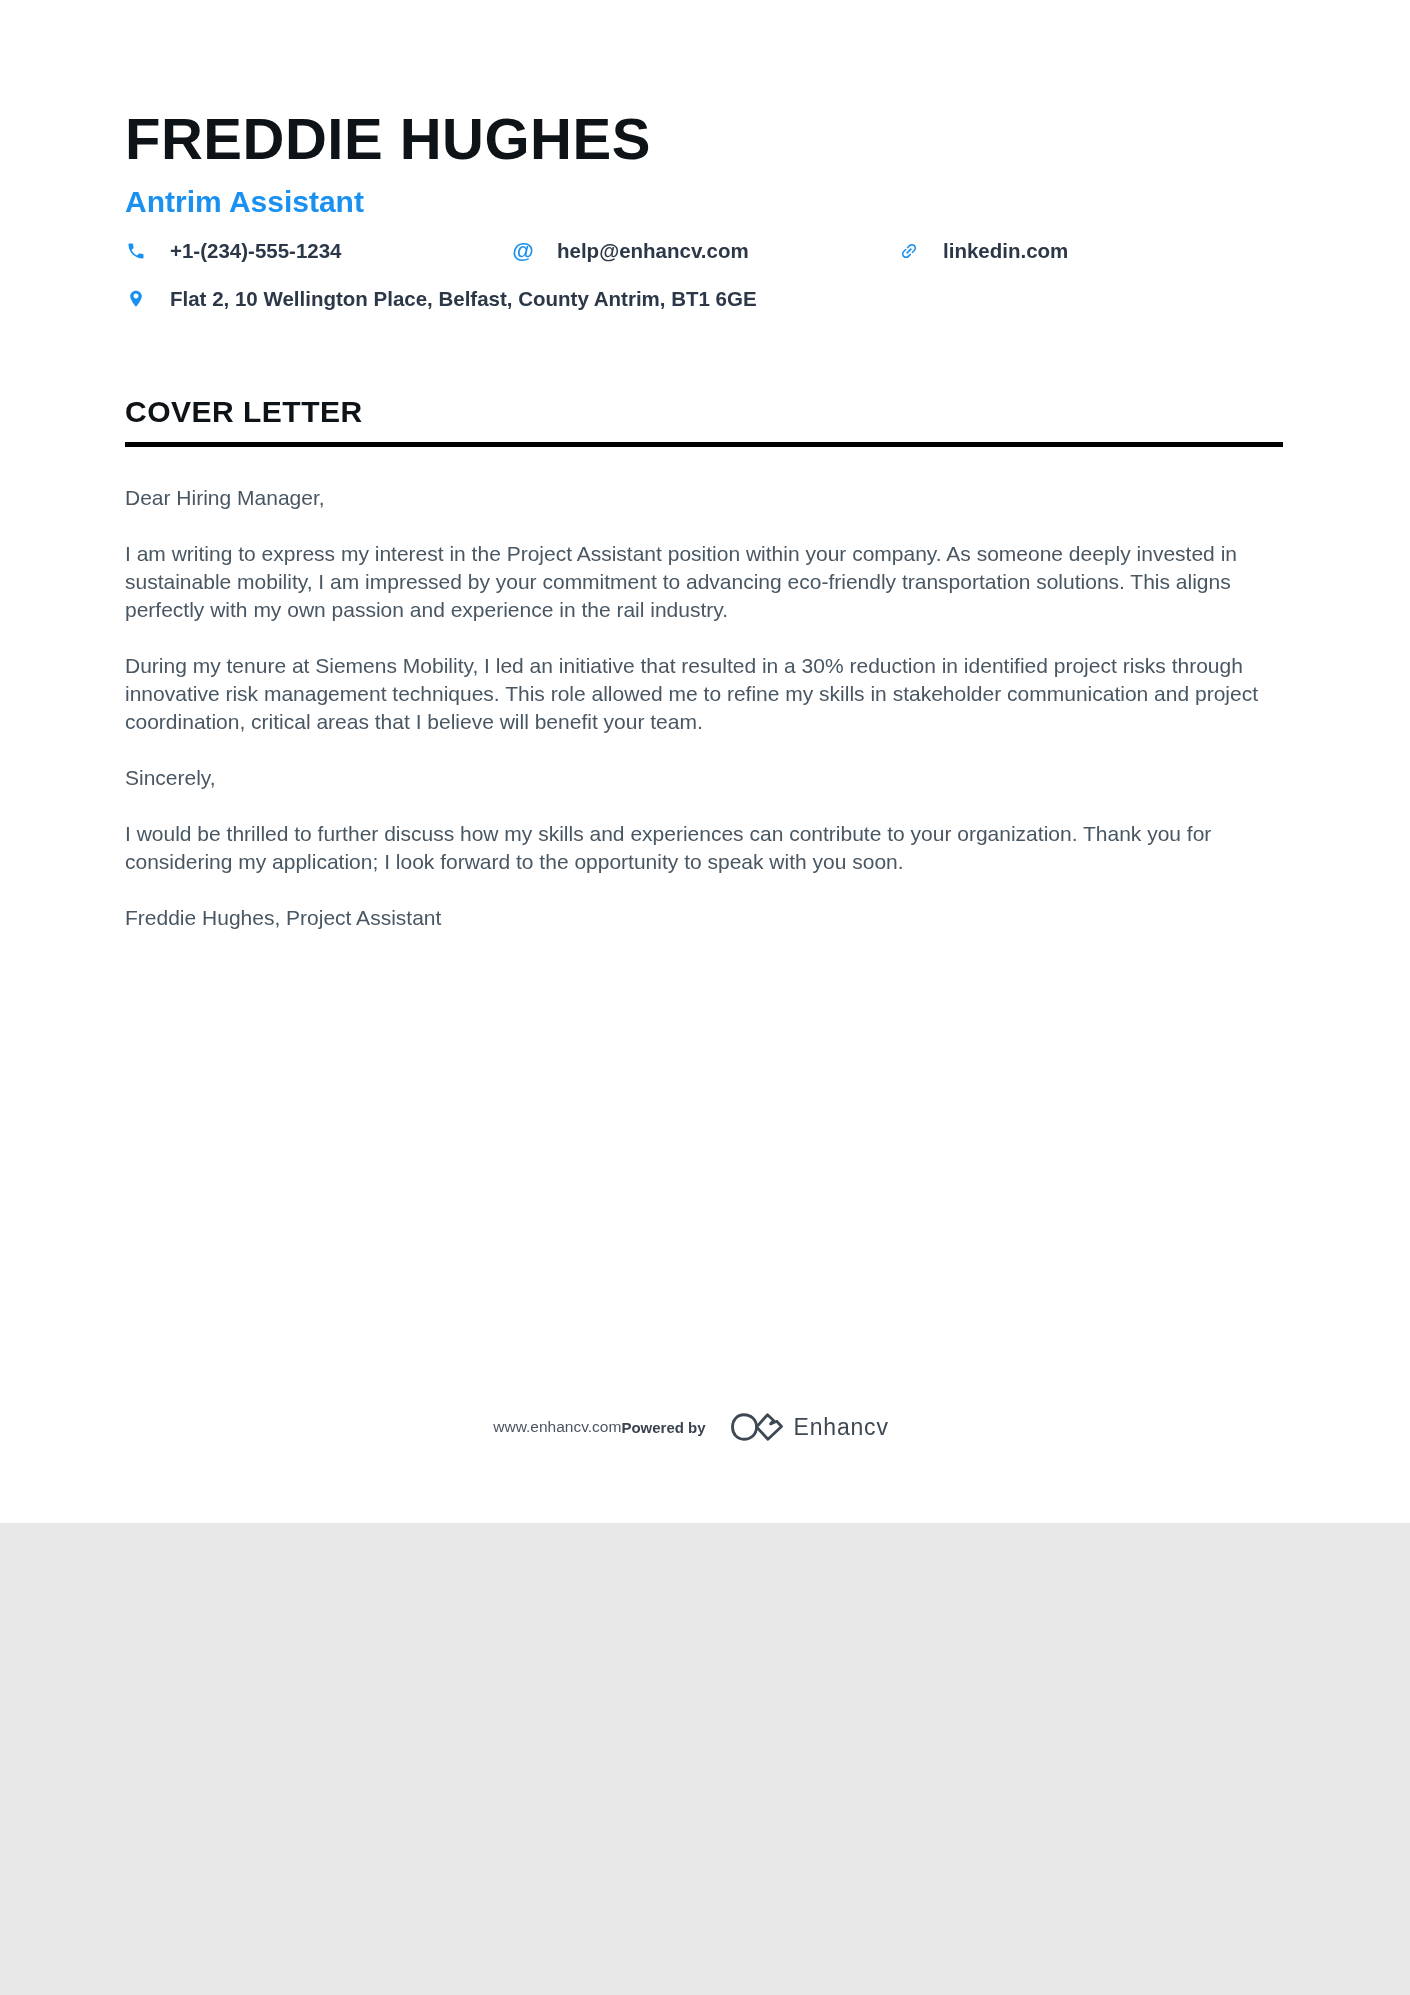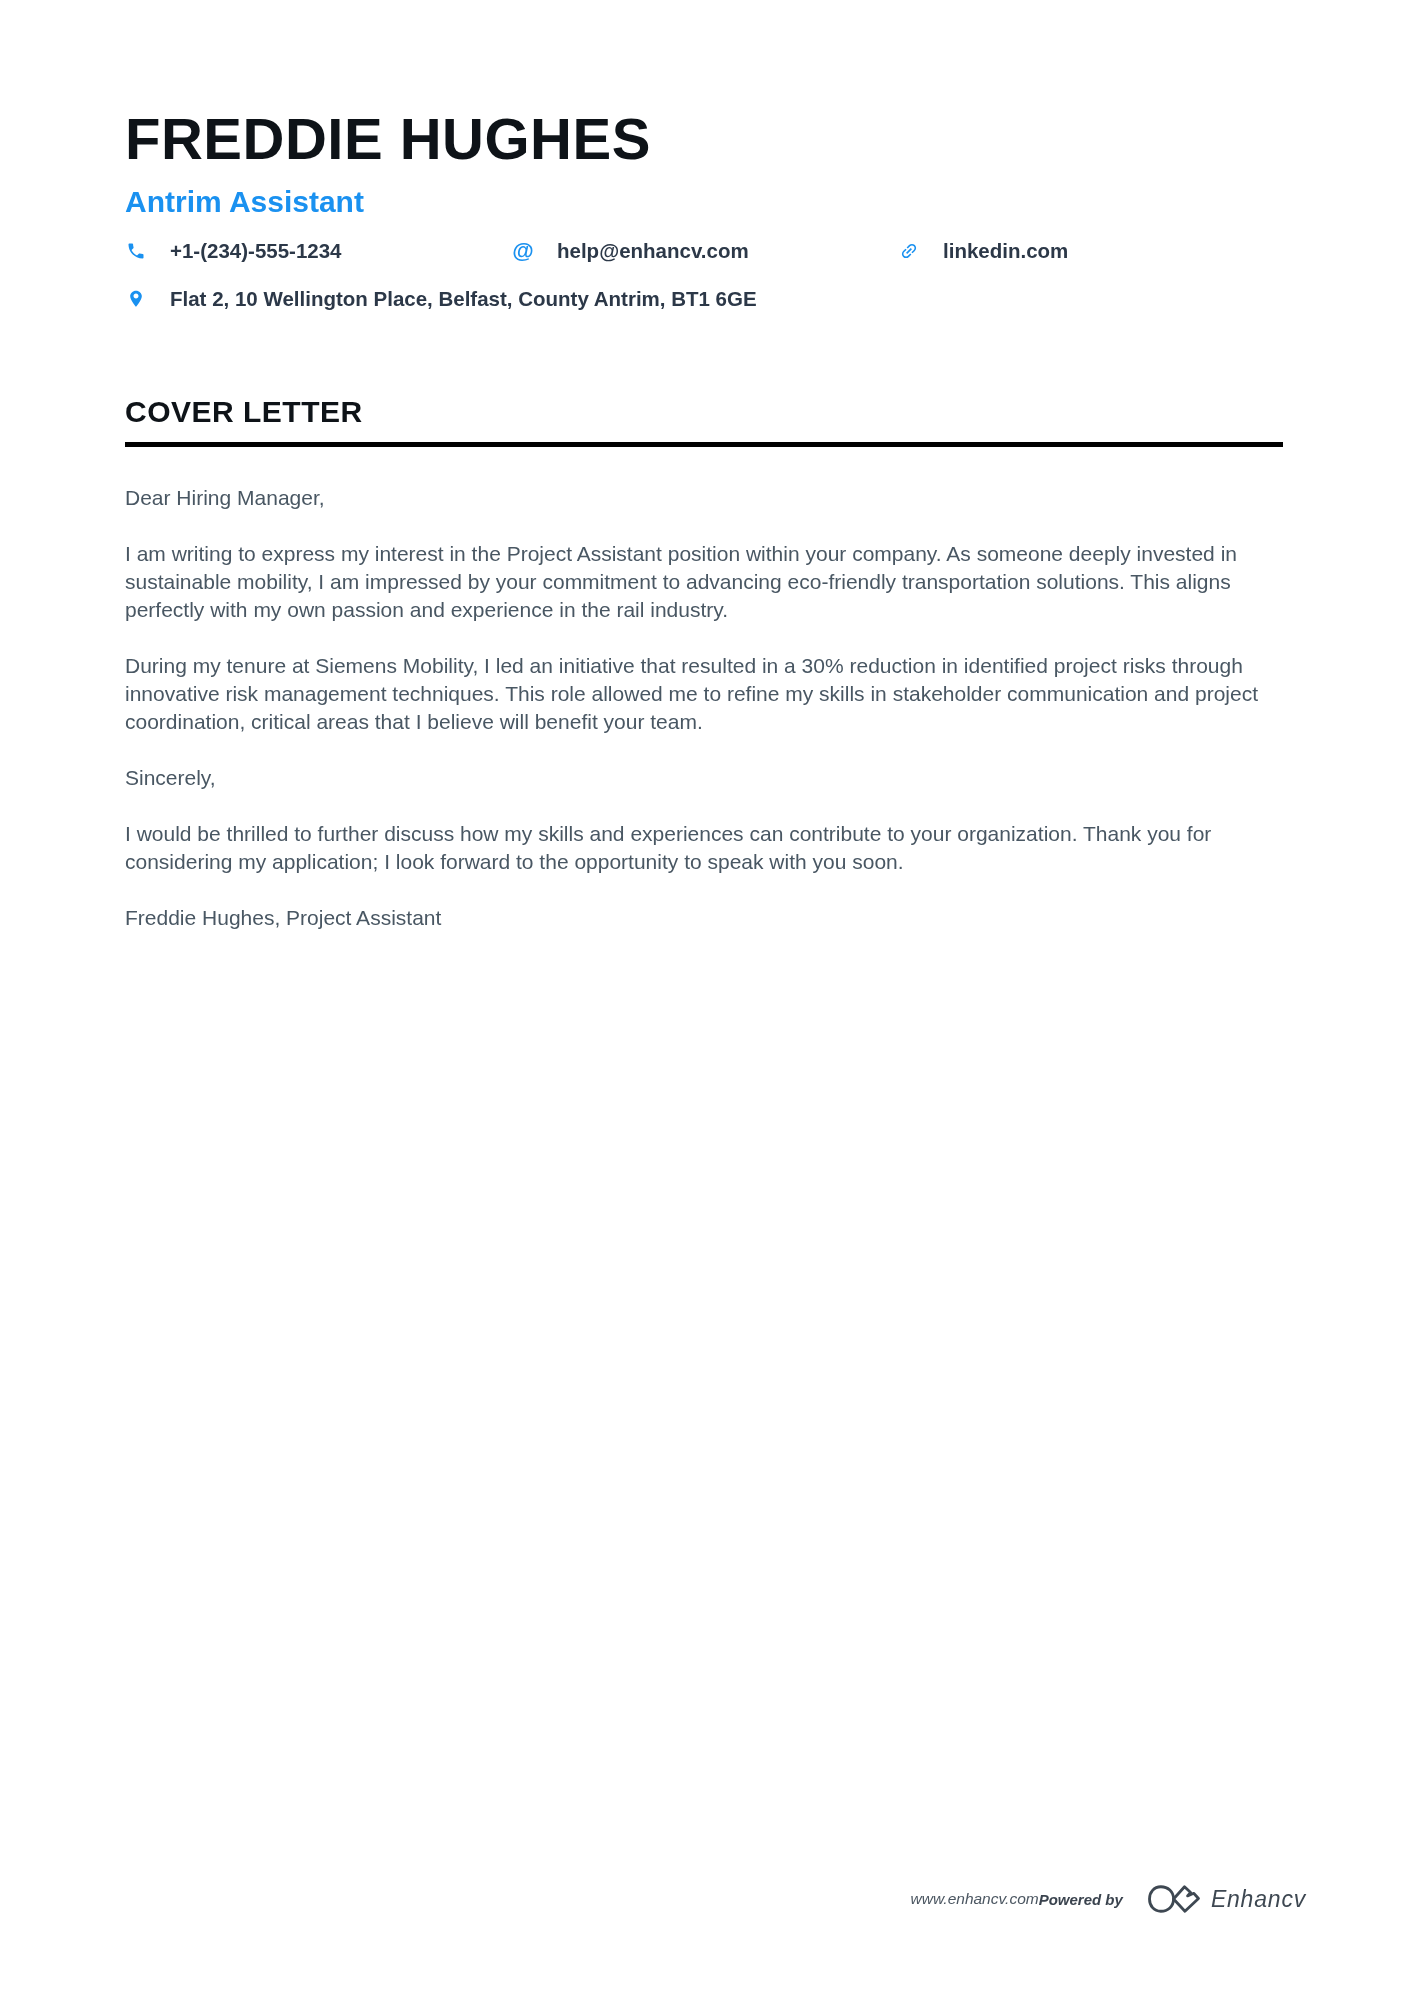--- a/index.html
+++ b/index.html
@@ -9,21 +9,21 @@
     --body-text:#495763;
     --rule:#000000;
     --footer-text:#4b5661;
     --logo-color:#3e4852;
   }
   *{box-sizing:border-box;}
   html,body{margin:0;padding:0;background:#e8e8e8;}
   .page{
     position:relative;
     width:1410px;
-    height:1995px;
+    height:1523px;
     margin:0 auto;
     background:#ffffff;
     font-family:"Liberation Sans","DejaVu Sans",sans-serif;
     overflow:hidden;
   }
   .content{
     padding:108px 127px 0 125px;
   }
   h1.name{
     margin:0;
@@ -93,26 +93,25 @@
     margin:28px 0 0 0;
     font-size:21px;
     line-height:28px;
     font-weight:400;
     color:var(--body-text);
   }
   .letter p.greeting{margin-top:37px;}
   .page-footer{
     position:absolute;
     left:92px;
-    right:104px;
+    right:120px;
     bottom:78px;
     display:flex;
-    justify-content:flex-end;
-    align-items:center;
-    font-style:italic;
+    justify-content:center;
+    align-items:center;
   }
   .footer-site{
     font-size:15.5px;
     color:var(--footer-text);
   }
   .powered{
     display:flex;
     align-items:center;
     gap:23px;
   }

